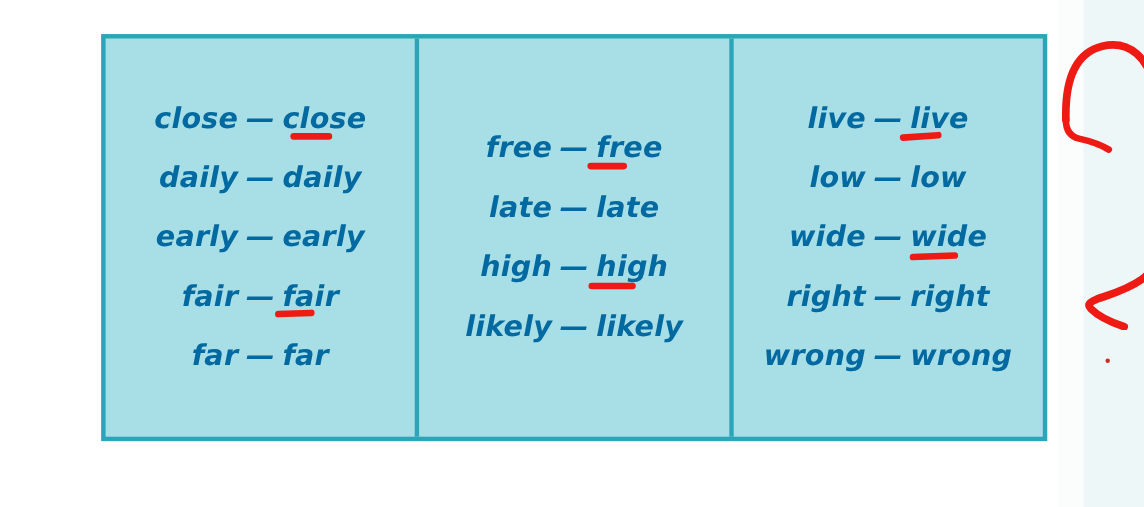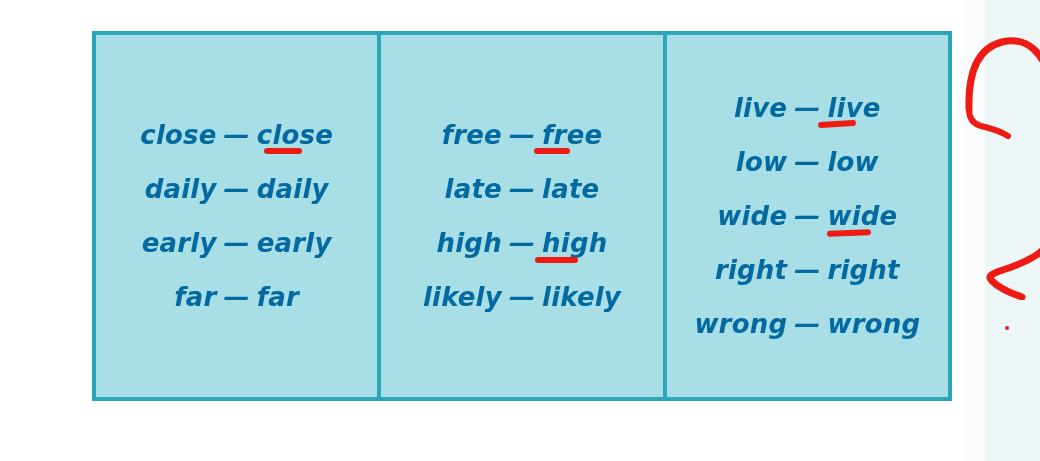--- a/index.html
+++ b/index.html
@@ -130,20 +130,23 @@
         <div class="word-row">
           <div class="pair"><span>close</span><span class="dash">—</span><span>close</span><span class="ul" style="right: 31px; width: 38px; top: 40px; background: rgb(238, 27, 21);"></span></div>
         </div>
         <div class="word-row">
           <div class="pair"><span>daily</span><span class="dash">—</span><span>daily</span></div>
         </div>
         <div class="word-row">
           <div class="pair"><span>early</span><span class="dash">—</span><span>early</span></div>
         </div>
         <div class="word-row">
+          <div class="pair"><span>fair</span><span class="dash">—</span><span>fair</span><span class="ul tilt-sm" style="right: 22px; width: 36px; top: 39px; background: rgb(238, 27, 21);"></span></div>
+        </div>
+        <div class="word-row">
           <div class="pair"><span>far</span><span class="dash">—</span><span>far</span></div>
         </div>
       </div>
       <div class="word-col divider-left">
         <div class="word-row">
           <div class="pair"><span>free</span><span class="dash">—</span><span>free</span><span class="ul" style="right: 32px; width: 36px; top: 40px; background: rgb(238, 27, 21);"></span></div>
         </div>
         <div class="word-row">
           <div class="pair"><span>late</span><span class="dash">—</span><span>late</span></div>
         </div>

